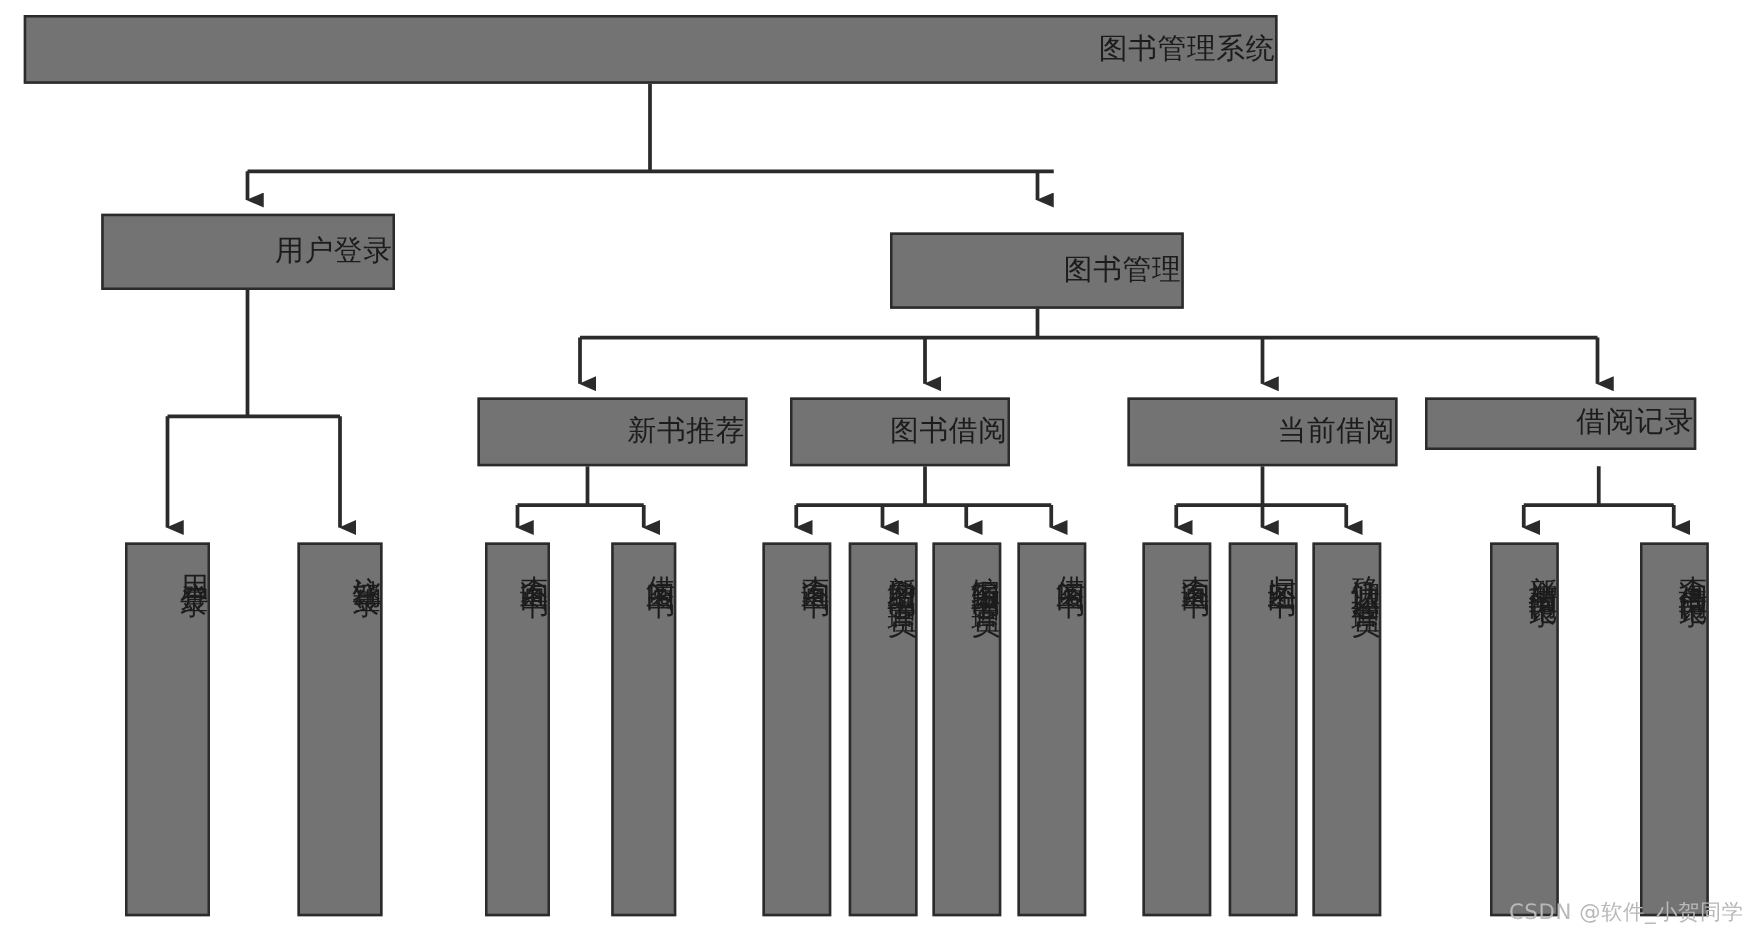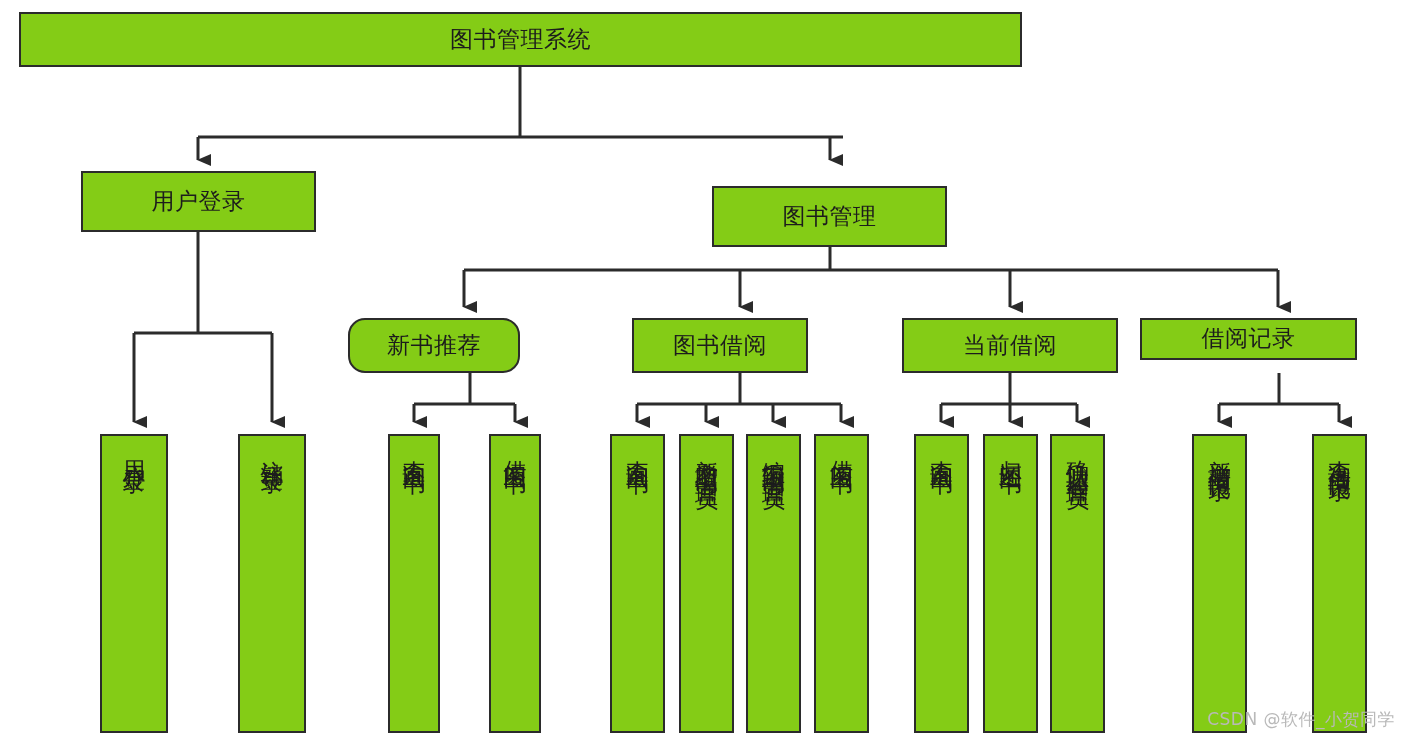--- a/index.html
+++ b/index.html
@@ -22,25 +22,25 @@
     position: absolute;
     left: 0;
     top: 0;
     width: 1405px;
     height: 747px;
     pointer-events: none;
   }
   .node {
     position: absolute;
     box-sizing: border-box;
-    background: #84cc16;
+    background: #737373;
     border: 2.5px solid #2b2b2b;
     display: flex;
     align-items: center;
-    justify-content: center;
+    justify-content: flex-end;
     color: #1c1c1c;
   }
   .node .lbl {
     display: block;
     text-align: center;
     line-height: 1.12;
     white-space: nowrap;
   }
   
   .node.h .lbl {
@@ -59,21 +59,21 @@
     writing-mode: vertical-rl;
     text-orientation: upright;
     font-size: 23px;
     letter-spacing: 4px;
     line-height: 1;
     white-space: nowrap;
   }
   .watermark {
     position: absolute;
     right: 10px;
-    bottom: 16px;
+    bottom: 6px;
     font-size: 17px;
     color: #b9b9b9;
     letter-spacing: 0.5px;
     white-space: nowrap;
   }
 </style>
 </head>
 <body>
 
 <div id="canvas">
@@ -132,21 +132,21 @@
     <span class="lbl">图书管理系统</span>
   </div>
 
   <div class="node h" style="left:81px; top:171px; width:235px; height:61px;">
     <span class="lbl">用户登录</span>
   </div>
   <div class="node h" style="left:712px; top:171px; width:235px; height:61px;margin-top:15px;">
     <span class="lbl">图书管理</span>
   </div>
 
-  <div class="node h" style="left:348px; top:318px; width:172px; height:55px;border-radius:17px;">
+  <div class="node h" style="left:382px; top:318px; width:216px; height:55px;">
     <span class="lbl">新书推荐</span>
   </div>
   <div class="node h" style="left:632px; top:318px; width:176px; height:55px;">
     <span class="lbl">图书借阅</span>
   </div>
   <div class="node h" style="left:902px; top:318px; width:216px; height:55px;">
     <span class="lbl">当前借阅</span>
   </div>
   <div class="node h" style="left:1140px; top:318px; width:217px; height:42px;">
     <span class="lbl">借阅记录</span>

